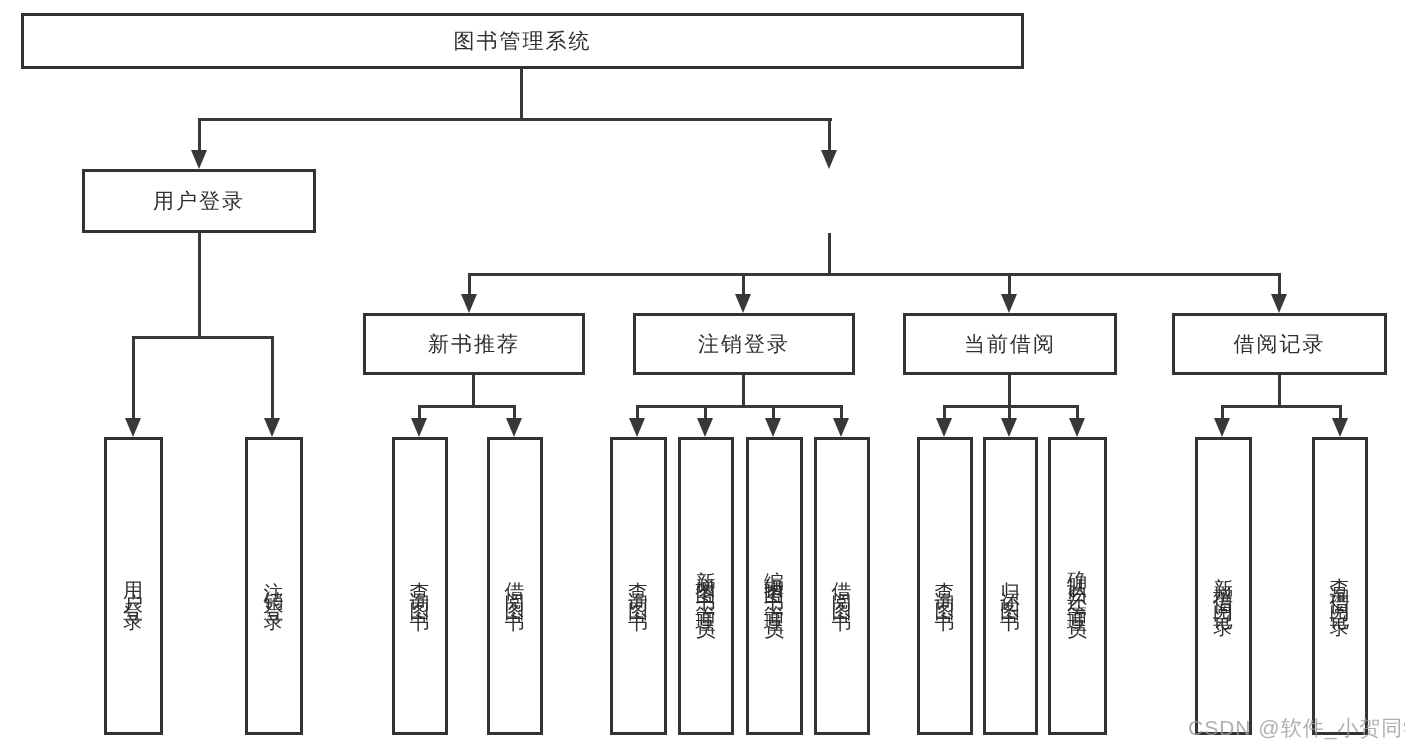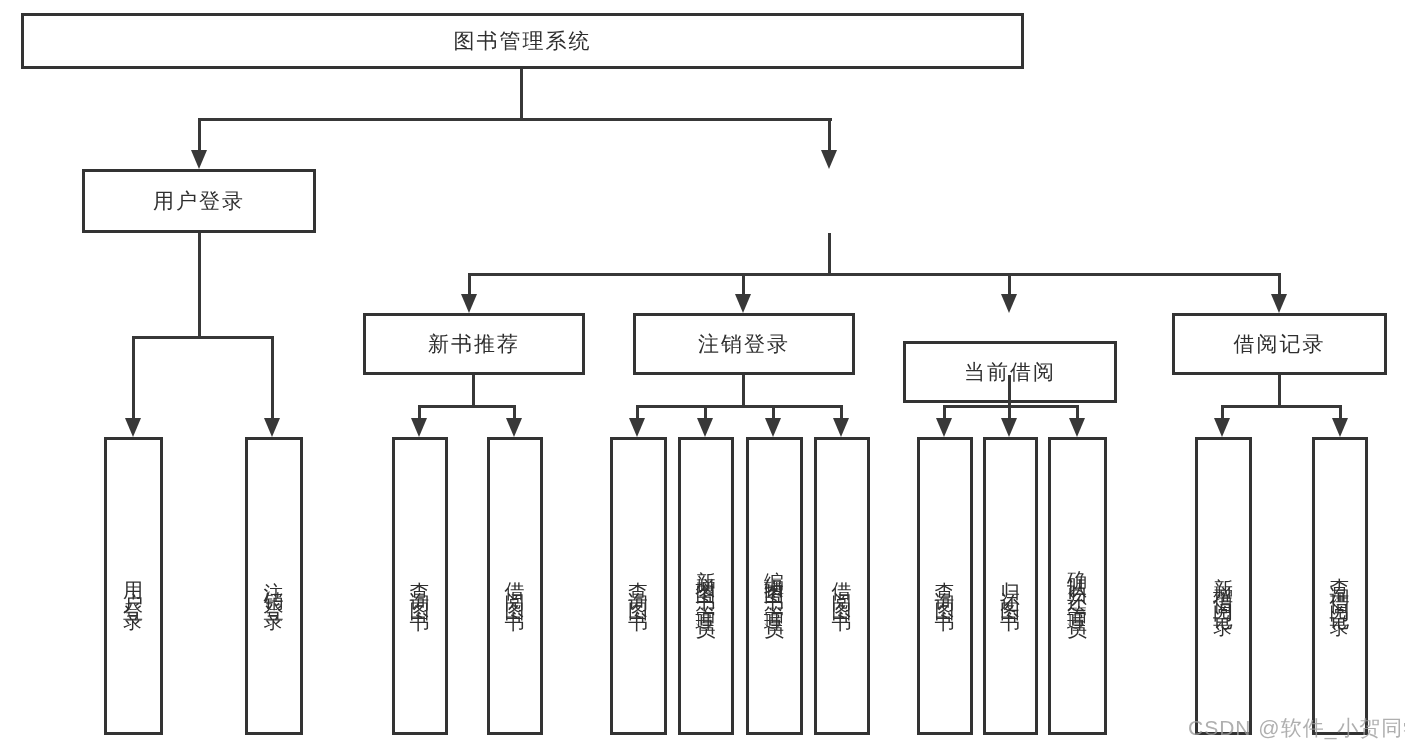--- a/index.html
+++ b/index.html
@@ -65,21 +65,21 @@
   <div class="arrow" style="left:1001px;top:294px;"></div>
   <div class="vline" style="left:1278px;top:273px;height:23px;"></div>
   <div class="arrow" style="left:1271px;top:294px;"></div>
 
   <div class="box" style="left:363px;top:313px;width:222px;height:62px;">
     <span class="hlabel">新书推荐</span>
   </div>
   <div class="box" style="left:633px;top:313px;width:222px;height:62px;">
     <span class="hlabel">注销登录</span>
   </div>
-  <div class="box" style="left:903px;top:313px;width:214px;height:62px;margin-top:28px;">
+  <div class="box" style="left:903px;top:313px;width:214px;height:62px;">
     <span class="hlabel">当前借阅</span>
   </div>
   <div class="box" style="left:1172px;top:313px;width:215px;height:62px;">
     <span class="hlabel">借阅记录</span>
   </div>
 
   <div class="vline" style="left:472px;top:375px;height:32px;"></div>
   <div class="hline" style="left:418px;top:405px;width:98px;"></div>
   <div class="vline" style="left:418px;top:405px;height:15px;"></div>
   <div class="arrow" style="left:411px;top:418px;"></div>

